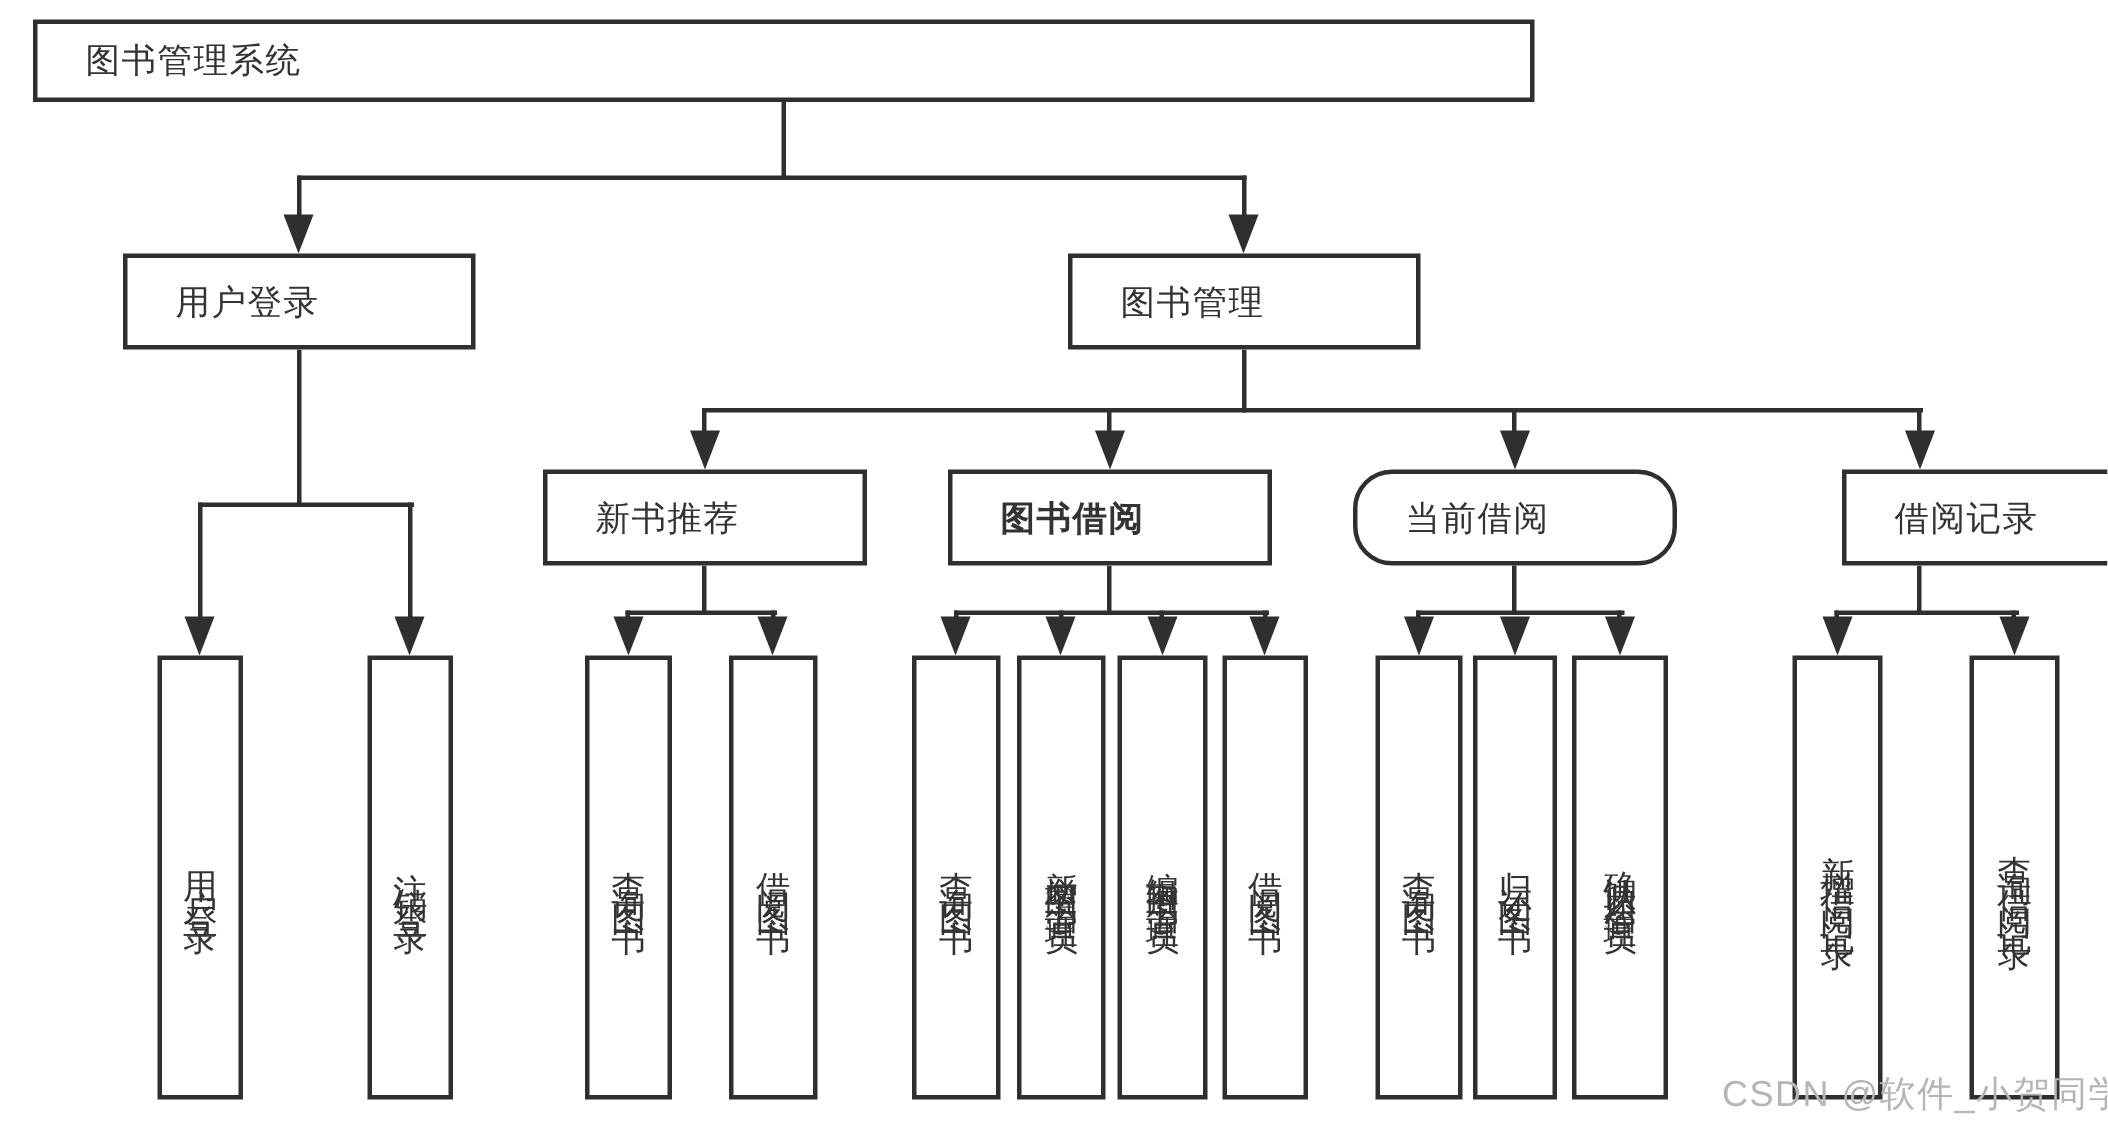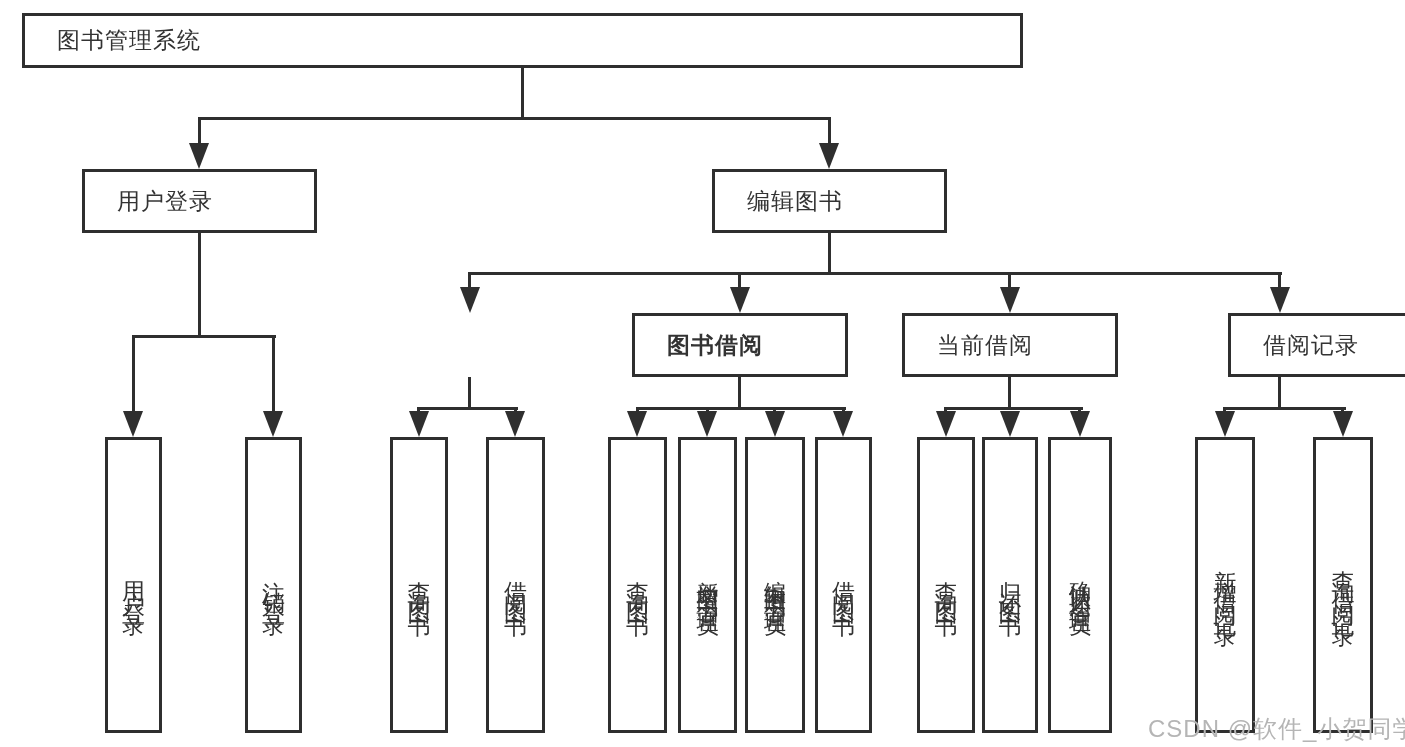--- a/index.html
+++ b/index.html
@@ -95,27 +95,30 @@
   <div class="arrow" style="left:1333px;top:411px;"></div>
 
   <div class="box hbox" style="left:22px;top:13px;width:1001px;height:55px;">
     <span>图书管理系统</span>
   </div>
 
   <div class="box hbox" style="left:82px;top:169px;width:235px;height:64px;">
     <span>用户登录</span>
   </div>
   <div class="box hbox" style="left:712px;top:169px;width:235px;height:64px;">
-    <span>编辑图书</span>
+    <span>图书管理</span>
   </div>
 
+  <div class="box hbox" style="left:362px;top:313px;width:216px;height:64px;">
+    <span>新书推荐</span>
+  </div>
   <div class="box hbox" style="left:632px;top:313px;width:216px;height:64px;font-weight:bold;">
     <span>图书借阅</span>
   </div>
-  <div class="box hbox" style="left:902px;top:313px;width:216px;height:64px;">
+  <div class="box hbox" style="left:902px;top:313px;width:216px;height:64px;border-radius:26px;">
     <span>当前借阅</span>
   </div>
   <div class="box hbox" style="left:1228px;top:313px;width:215px;height:64px;">
     <span>借阅记录</span>
   </div>
 
   <div class="box vbox" style="left:105px;top:437px;width:57px;height:296px;">
     <span class="vtext">用户登录</span>
   </div>
   <div class="box vbox" style="left:245px;top:437px;width:57px;height:296px;">

